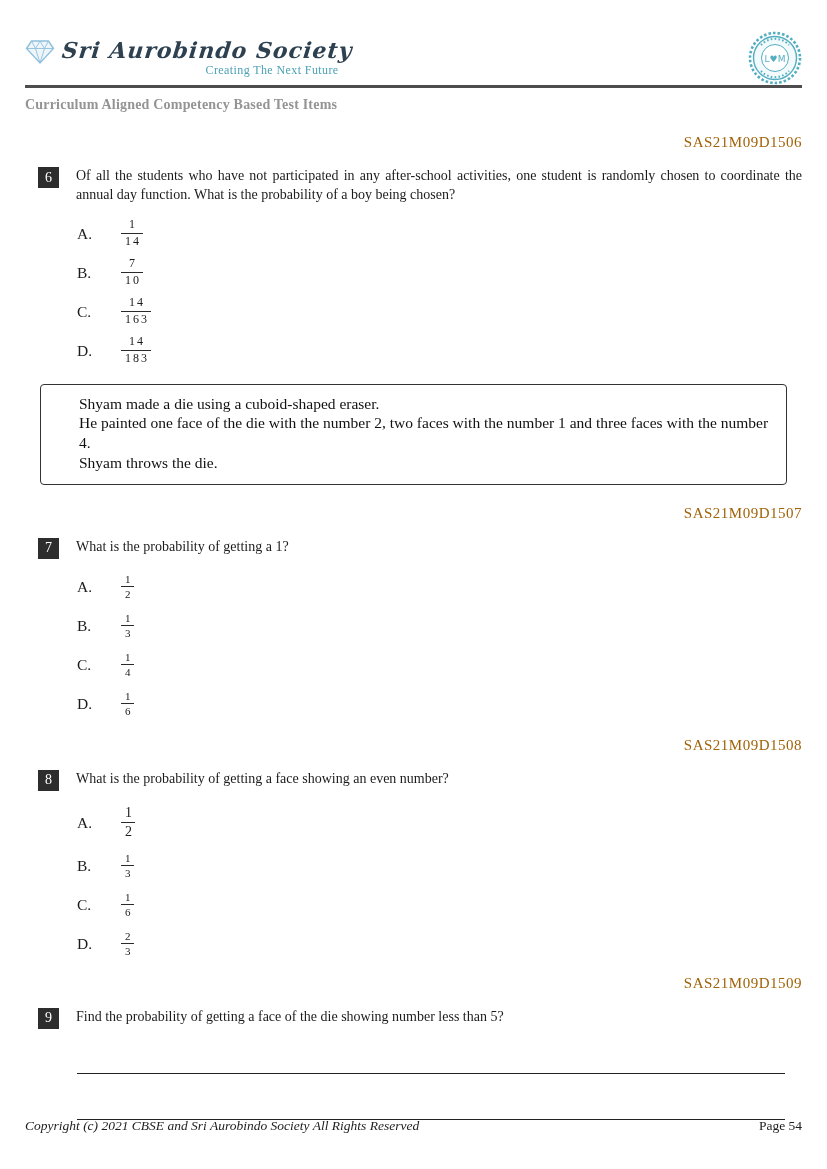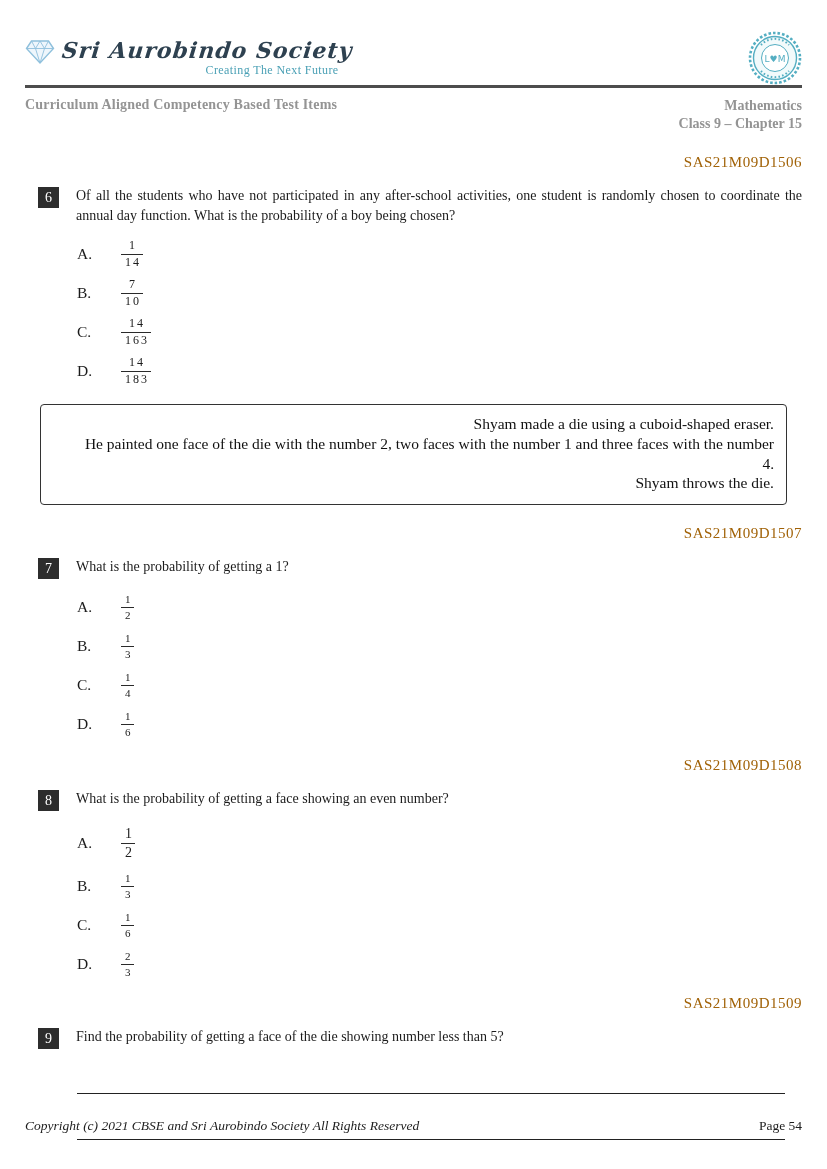--- a/index.html
+++ b/index.html
@@ -54,21 +54,21 @@
   .frac .num { padding:0 2px 1px 4px; }
   .frac .den { border-top:1px solid #2a2a2a; padding:1px 2px 0 4px; }
   .opts-sm .opt { height:30px; margin-bottom:9px; }
   .opts-sm .frac { font-size:11px; letter-spacing:1px; }
   .opt-lg { height:38px !important; }
   .opt-lg .frac { font-size:14px; letter-spacing:1px; }
 
   
   .info-box {
     margin:17px 15px 0 15px; border:1.5px solid #333333; border-radius:4px;
-    padding:9px 12px 11px 38px; font-size:15.5px; line-height:1.28; color:#111111;text-align:right;
+    padding:9px 12px 11px 38px; font-size:15.5px; line-height:1.28; color:#111111;
   }
 
   
   .answer-line { margin:41px 0 0 52px; width:708px; border-bottom:1.5px solid #222222; height:4px; }
   .answer-line + .answer-line { margin-top:42px; }
 
   
   .footer {
     position:absolute; left:25px; right:25px; top:1118px;
     display:flex; justify-content:space-between; font-size:13.5px; color:#1d1d1d;gap:40px;
@@ -101,24 +101,20 @@
           <circle cx="27" cy="27" r="13.5" fill="#ffffff" stroke="#54aec2" stroke-width="1"></circle>
           <text x="27" y="31" text-anchor="middle" font-size="9" fill="#54aec2" font-family="DejaVu Sans, sans-serif">L♥M</text>
           <path d="M13 14 A19 19 0 0 1 41 14" fill="none" stroke="#54aec2" stroke-width="2" stroke-dasharray="1.6 2.2"></path>
           <path d="M13 40 A19 19 0 0 0 41 40" fill="none" stroke="#54aec2" stroke-width="2" stroke-dasharray="1.6 2.2"></path>
         </svg>
       </span>
     </div>
     <div class="header-rule"></div>
     <div class="header-meta">
       <div class="doc-title">Curriculum Aligned Competency Based Test Items</div>
-      <div class="meta-right">
-        <div>Mathematics</div>
-        <div>Class 9 – Chapter 15</div>
-      </div>
     </div>
 
     <div class="code code-1">SAS21M09D1506</div>
     <div class="q">
       <div class="q-badge">6</div>
       <div class="q-text">Of all the students who have not participated in any after-school activities, one student is randomly chosen to coordinate the annual day function. What is the probability of a boy being chosen?</div>
     </div>
     <div class="opts">
       <div class="opt">
         <span class="opt-letter">A.</span>

